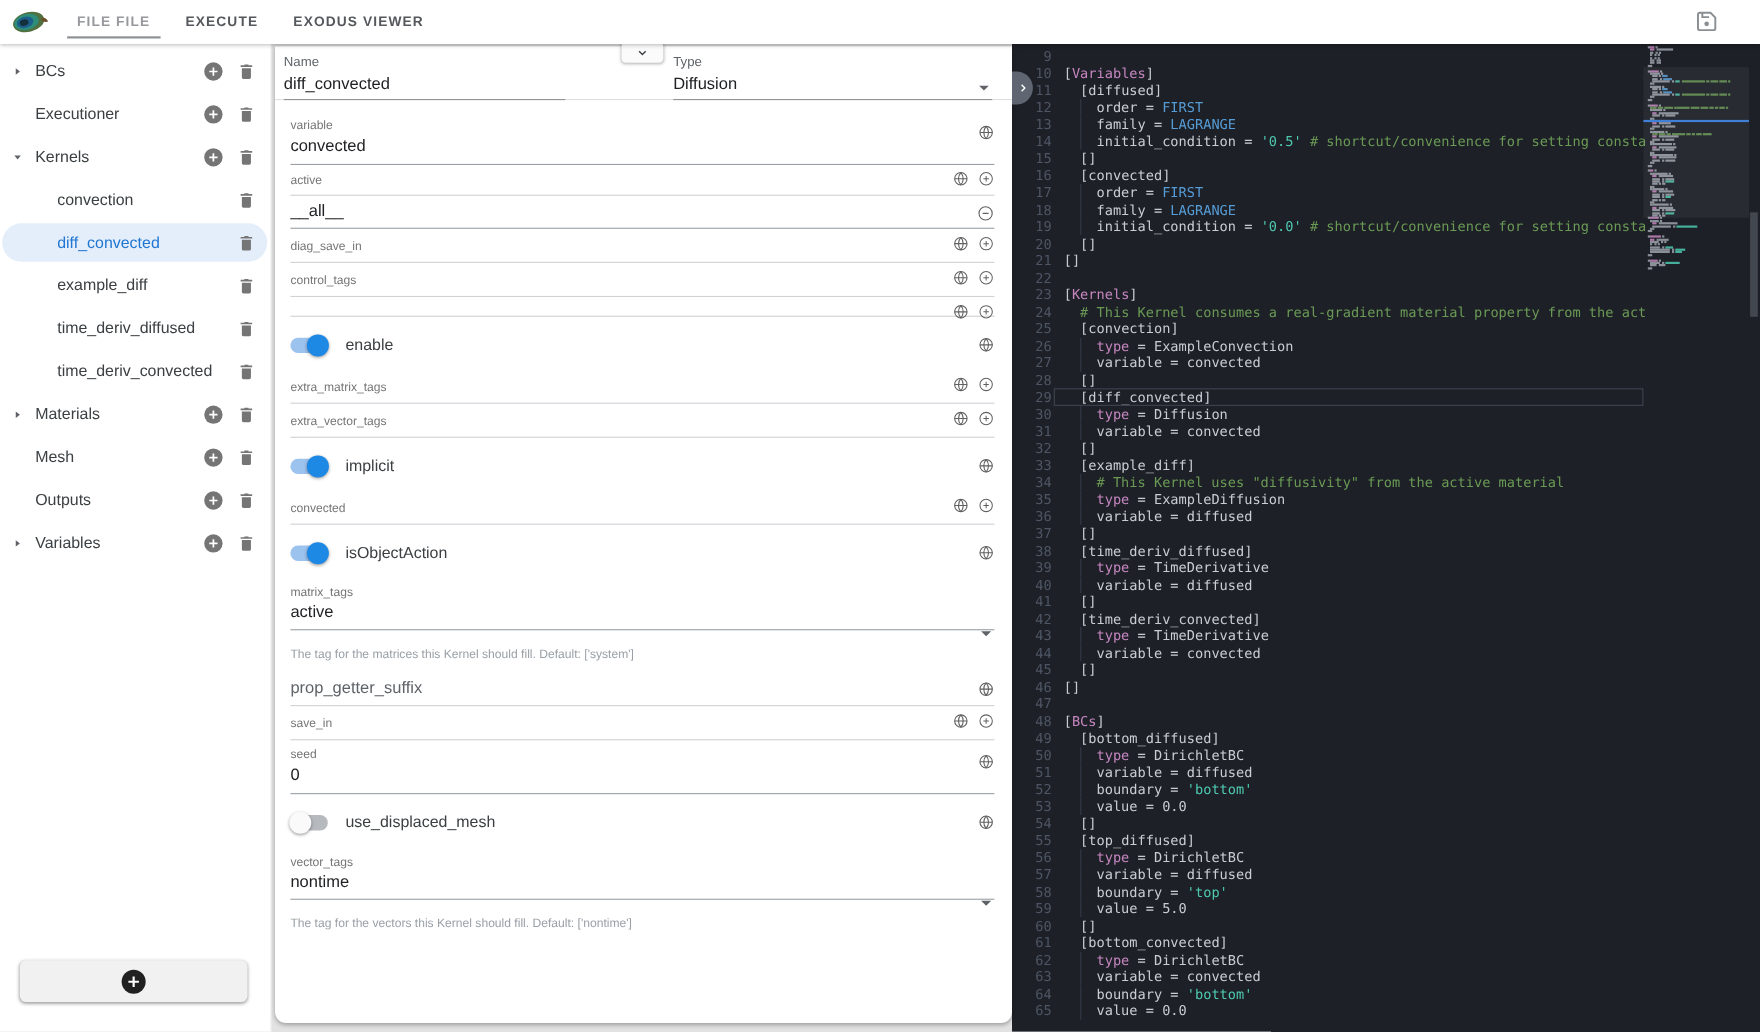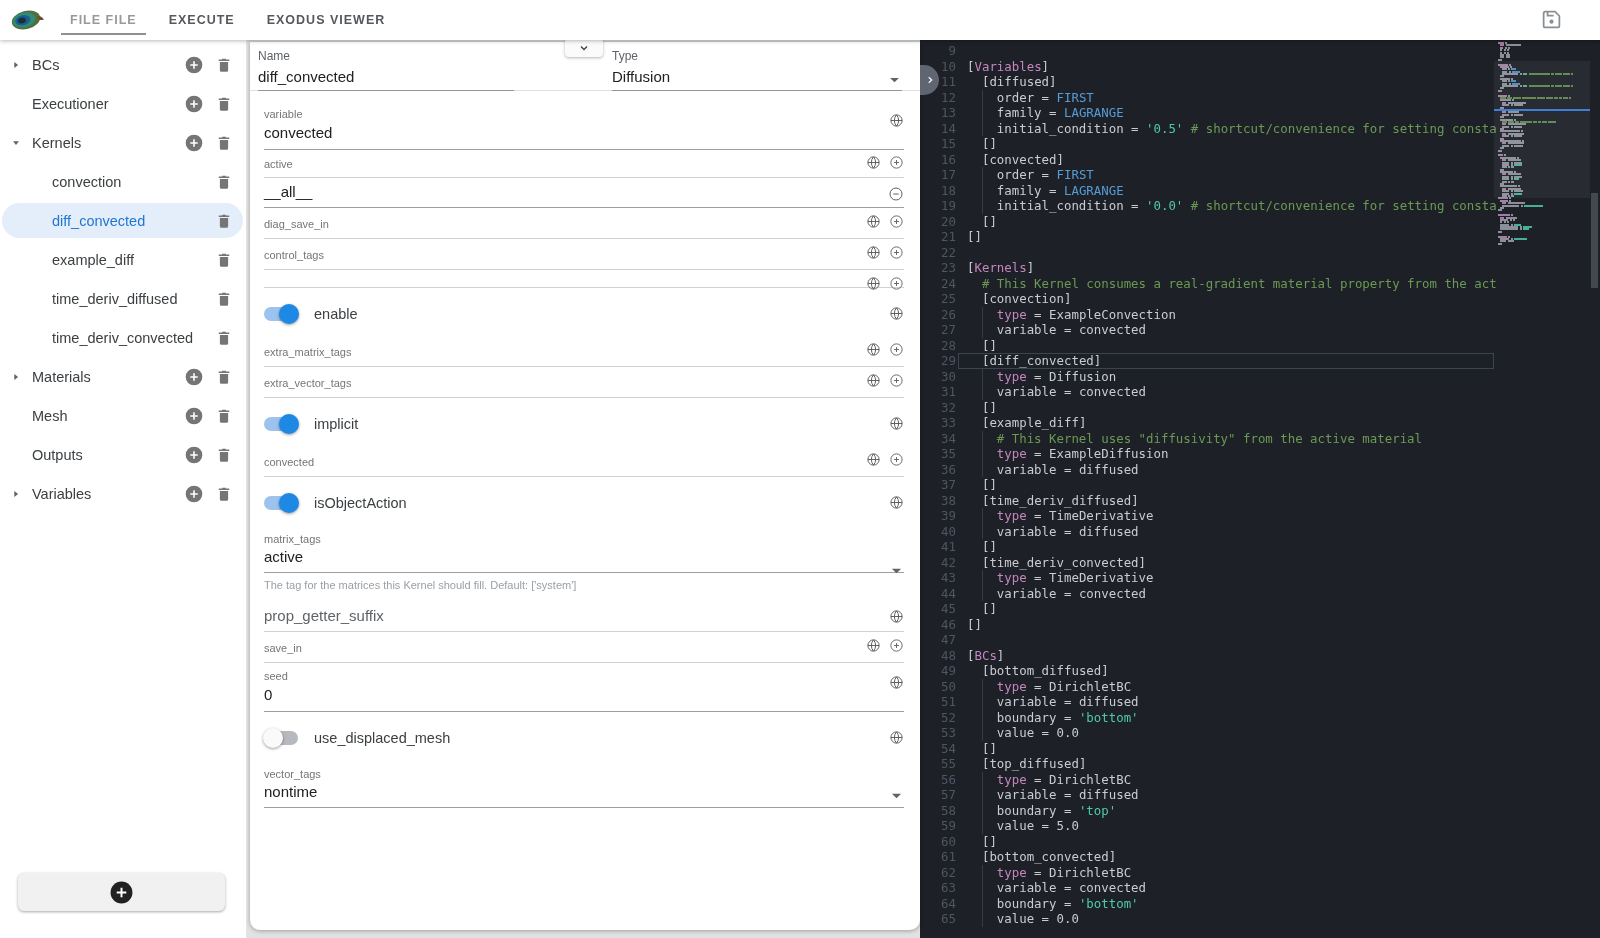--- a/index.html
+++ b/index.html
@@ -64,21 +64,21 @@
   .pt{padding-top:7px}      .pt .pvalue{margin-top:3px}   .pt .pul{margin-top:8px}  .pt .picons{top:12px}
   .plist-h{padding-top:8px} .plist-h .pul{margin-top:6px} .plist-h .picons{top:5px}
   .plist-i{padding-top:5px} .plist-i .pul{margin-top:7px} .plist-i .picons{top:8px}
   .ptoggle{display:flex;align-items:center;height:26px;margin:13px 0 9px;position:relative}
   .ptoggle .tlabel{margin-left:16px;font-size:14.5px;color:#3c4043}
   .ptoggle .picons{top:5px}
   .pselect{padding-top:8px;position:relative}
   .pselect .pvalue{margin-top:2px}
   .pselect .pul{margin-top:7px}
   .pselect .caret{position:absolute;right:2px;top:32px}
-  .phint{font-size:11px;color:#9aa0a6;margin-top:6px;line-height:13px}
+  .phint{font-size:11px;color:#9aa0a6;margin-top:16px;line-height:13px}
   .pbig{font-size:15px;color:#5f6368;margin-top:15px;line-height:17px}
   .pbiglarge .picons{top:2px}
   .pbiglarge .pul{margin-top:7px}
   .tgl{width:34px;height:14px;border-radius:7px;position:relative;cursor:pointer;flex:none}
   .tgl.on{background:var(--tgl-on-track)}
   .tgl.off{background:var(--tgl-off-track)}
   .knob{width:20px;height:20px;border-radius:50%;position:absolute;top:-3px;box-shadow:0 1px 3px rgba(0,0,0,.4)}
   .tgl.on .knob{left:15px;background:var(--accent)}
   .tgl.off .knob{left:-1px;background:#fafafa}
 
@@ -606,20 +606,21 @@
       </div>
       <div class="prow pselect">
         <div class="plabel">vector_tags</div>
         <div class="pvalue">nontime</div>
         <span class="caret iconbtn">
           <svg width="11" height="11" viewBox="0 0 12 8">
             <path d="M1 1l5 5 5-5z" fill="#5f6368"></path>
           </svg>
         </span>
         <div class="pul dark"></div>
+        <div class="phint">The tag for the vectors this Kernel should fill. Default: ['nontime']</div>
       </div>
     </div>
 </div>
 
 <div class="editor">
   <div class="collapsetab">
     <svg width="10" height="12" viewBox="0 0 24 24" fill="none" stroke="#fff" stroke-width="3">
         <path d="M9 5l7 7-7 7"></path>
       </svg>
   </div>

